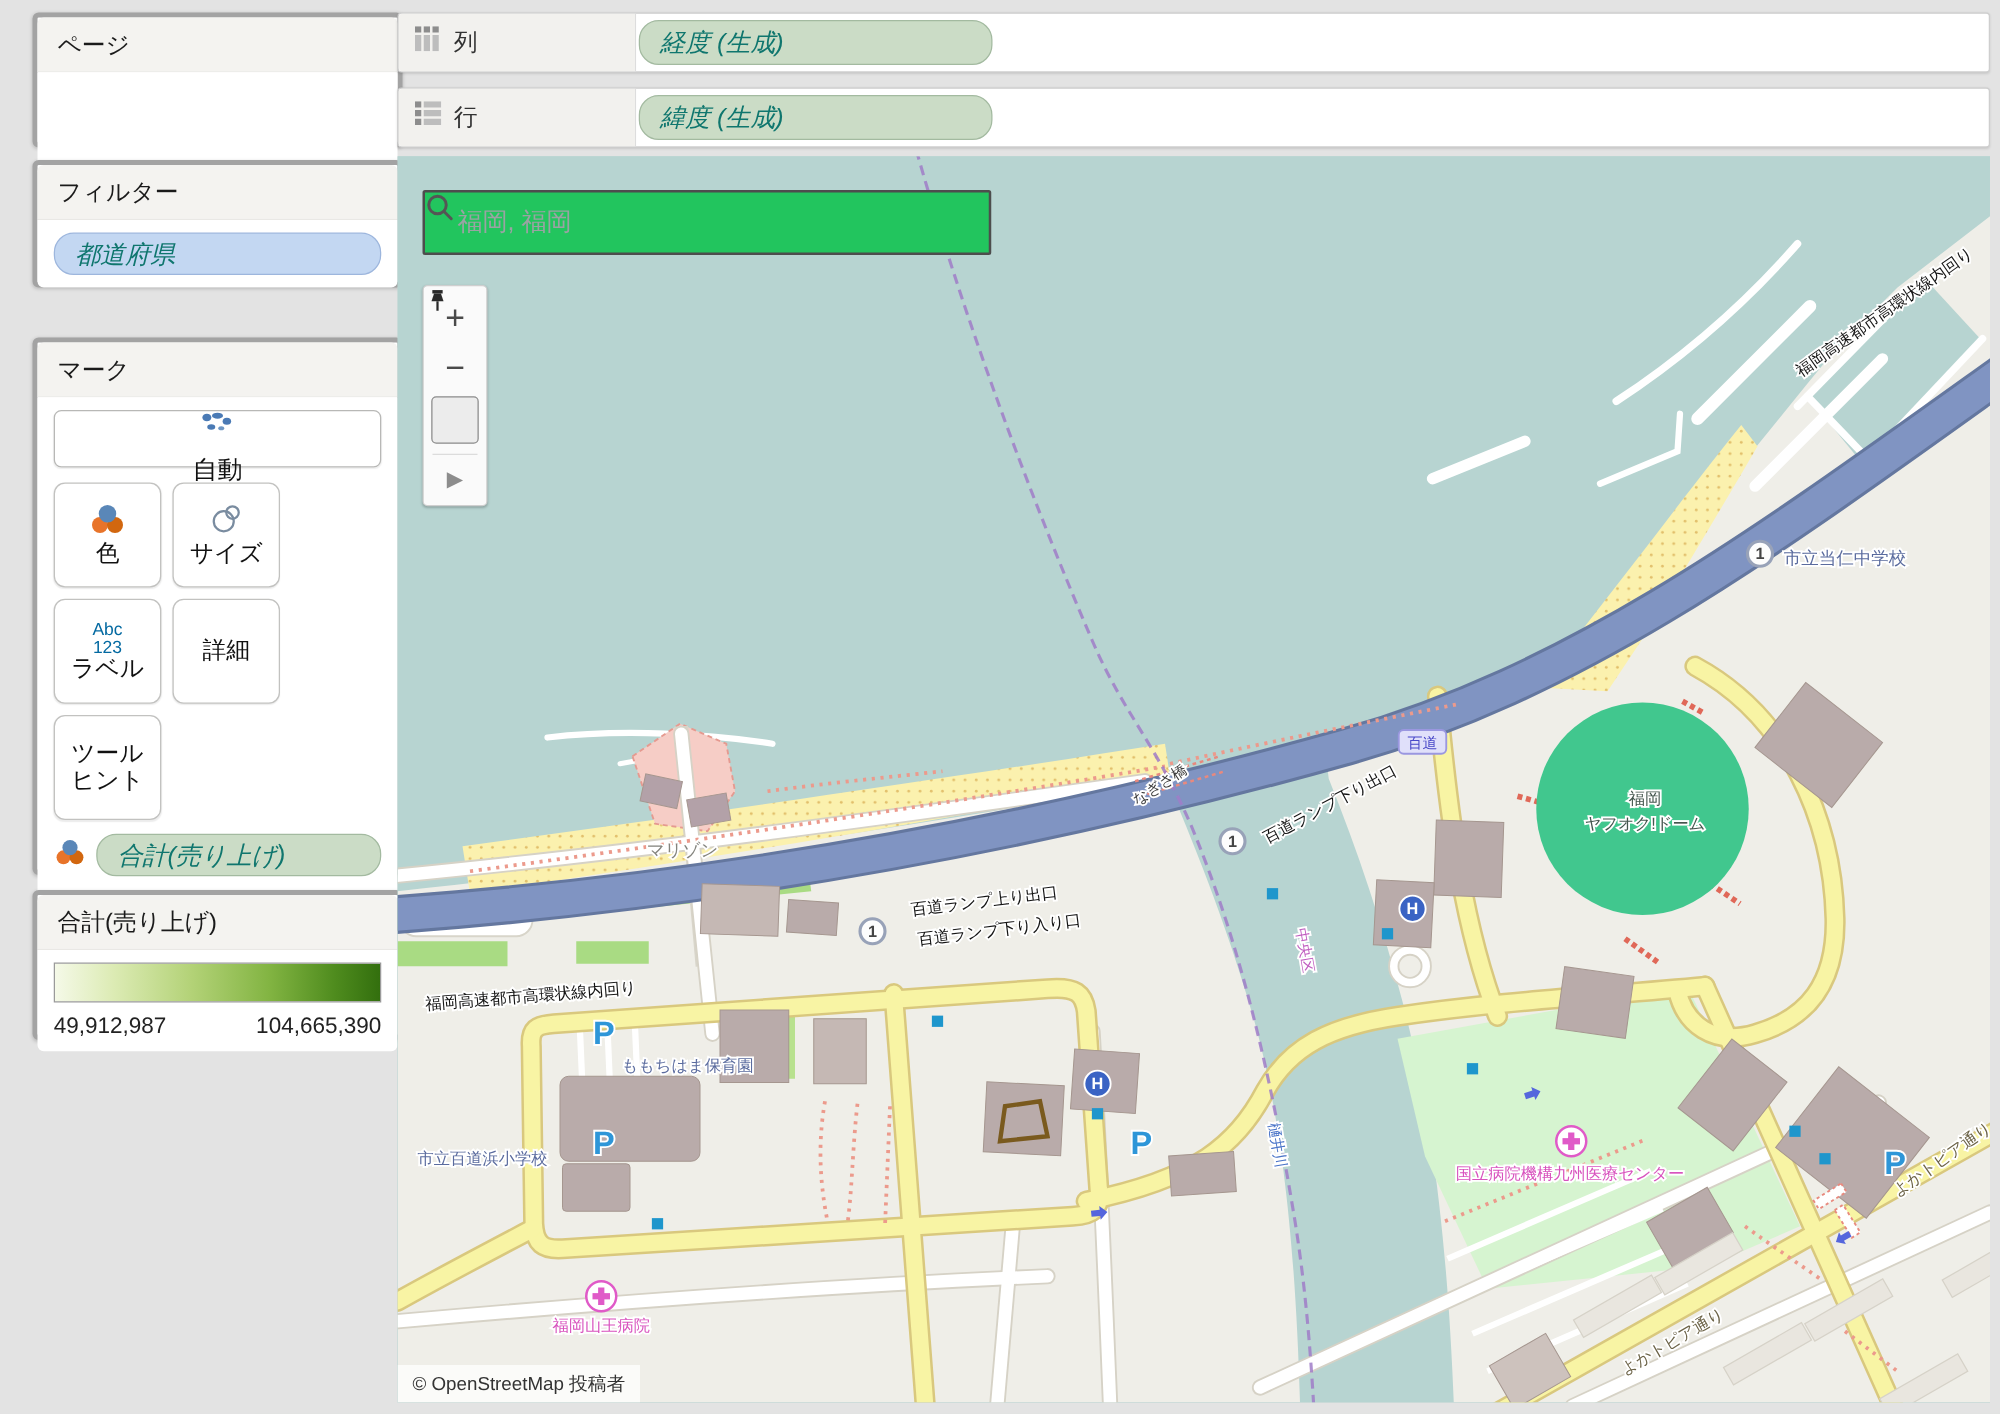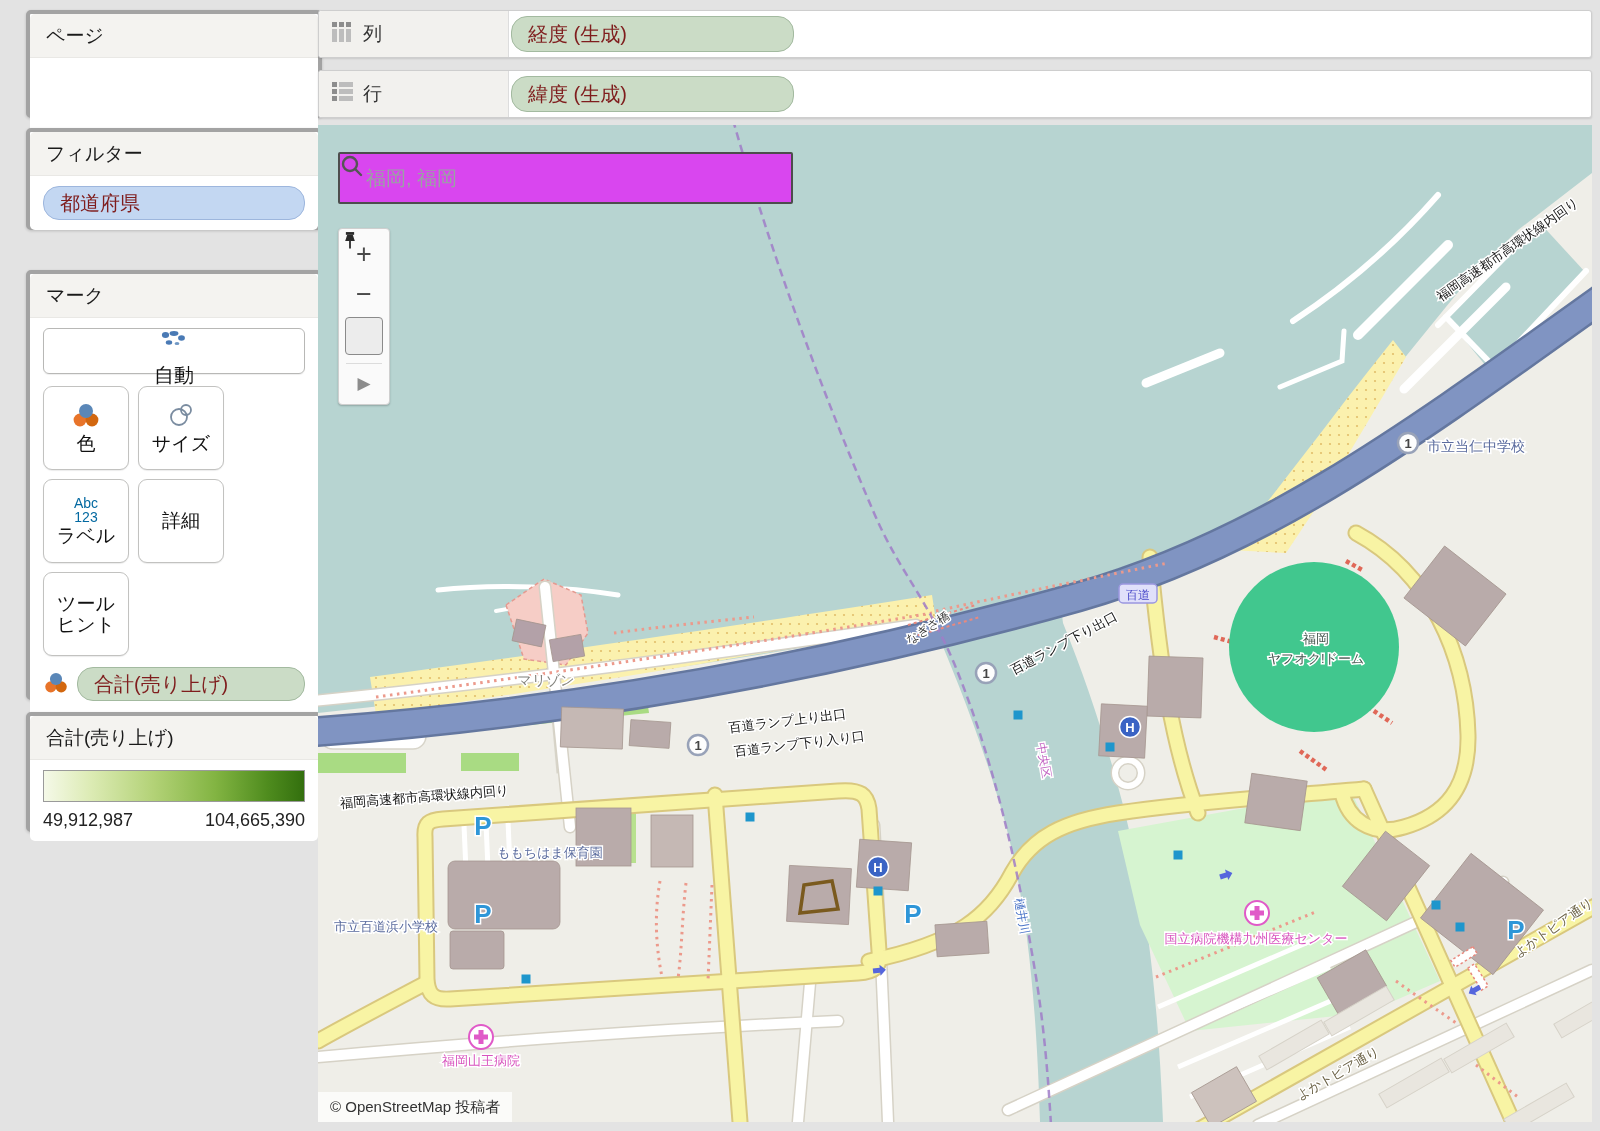--- a/index.html
+++ b/index.html
@@ -1,41 +1,41 @@
 <!DOCTYPE html>
 <html><head>
 <meta charset="utf-8">
 <style>
   html,body{margin:0;padding:0;background:#e3e3e3;font-family:"Liberation Sans",sans-serif;}
   #stage{position:relative;width:1600px;height:1131px;background:#e3e3e3;overflow:hidden;}
   .card{position:absolute;left:26px;width:296px;background:#fff;border:4px solid #a3a3a3;border-radius:5px;box-shadow:0 1px 3px rgba(0,0,0,.18);box-sizing:border-box;}
   .card-title{margin:0;padding:9px 16px 8px;font-size:19px;font-weight:400;color:#1a1a1a;background:#f4f3f0;border-bottom:1px solid #e9e8e5;border-radius:5px 5px 0 0;}
   .card-body{padding:10px 13px;background:#fff;border-radius:0 0 5px 5px;}
-  .pill{height:34px;border-radius:16px;display:flex;align-items:center;padding:0 16px;font-size:20px;color:#7f1d1d;box-sizing:border-box;}
+  .pill{height:34px;border-radius:16px;display:flex;align-items:center;padding:0 16px;font-size:20px;color:#0f766e;box-sizing:border-box;font-style:italic;}
   .pill-green{background:#cbdcc6;border:1px solid #a3baa0;}
   .pill-blue{background:#c3d7f2;border:1px solid #9db6dd;}
   
   .marktype{height:44px;border:1px solid #b8b8b6;border-radius:6px;display:flex;align-items:center;padding:0 12px;gap:10px;font-size:20px;color:#111;box-shadow:0 1px 1px rgba(0,0,0,.07);flex-direction:column;}
   .marktype .grow{flex:1;}
   .mbtn-grid{margin-top:12px;display:flex;flex-wrap:wrap;gap:9px;}
   .mbtn{width:86px;height:84px;background:#fff;border:1px solid #c2c2c0;border-radius:9px;display:flex;flex-direction:column;align-items:center;justify-content:center;font-size:19px;color:#111;box-shadow:0 1px 1px rgba(0,0,0,.08);text-align:center;line-height:1.12;box-sizing:border-box;padding:4px;}
   .enc-row{display:flex;align-items:center;margin-top:11px;gap:8px;}
   .enc-row .spacer{width:26px;flex:none;}
   .enc-row .pill{flex:1;}
   
   .grad{height:30px;border:1px solid #9a9a9a;background:linear-gradient(to right,#f5f9e8 0%,#dcebb4 18%,#b3d277 42%,#82b442 66%,#4f8c1e 86%,#336f0e 100%);}
   .grad-labels{display:flex;justify-content:space-between;font-size:18px;color:#222;margin-top:8px;gap:48px;}
   
   .shelf{position:absolute;left:318px;width:1274px;height:48px;background:#fff;border:1px solid #cecece;border-radius:3px;box-shadow:0 1px 2px rgba(0,0,0,.12);display:flex;align-items:center;box-sizing:border-box;}
   .shelf-label{width:190px;height:100%;display:flex;align-items:center;gap:10px;padding-left:13px;background:#f2f1ee;border-right:1px solid #ddd;border-radius:3px 0 0 3px;font-size:19px;color:#333;box-sizing:border-box;flex:none;}
   .shelf .pill{width:283px;height:36px;margin-left:2px;}
   
   #map{position:absolute;left:318px;top:125px;width:1274px;height:997px;background:#b7d4d1;overflow:hidden;}
   #map svg{position:absolute;inset:0;}
-  .searchbox{position:absolute;left:20px;top:27px;width:455px;height:52px;background:#d946ef;border:2px solid #4d4d4d;border-radius:2px;display:flex;align-items:center;padding:0 12px;gap:12px;box-sizing:border-box;}
+  .searchbox{position:absolute;left:20px;top:27px;width:455px;height:52px;background:#22c55e;border:2px solid #4d4d4d;border-radius:2px;display:flex;align-items:center;padding:0 12px;gap:12px;box-sizing:border-box;}
   .searchbox input{border:none;outline:none;font-size:20px;font-family:inherit;flex:1;color:#333;background:transparent;}
   .searchbox input::placeholder{color:#9aa3a3;}
   .zoomctl{position:absolute;left:20px;top:103px;width:50px;background:#fafafa;border:1px solid #cfcfcf;border-radius:4px;box-shadow:0 1px 2px rgba(0,0,0,.22);display:flex;flex-direction:column;align-items:center;padding:5px 0 4px;}
   .zbtn{width:38px;height:40px;display:flex;align-items:center;justify-content:center;font-size:27px;color:#4a4a4a;cursor:pointer;}
   .pinbtn{width:36px;height:36px;background:#ececec;border:1px solid #8a8a8a;border-radius:4px;display:flex;align-items:center;justify-content:center;margin:3px 0 2px;}
   .zdivider{width:36px;height:1px;background:#dcdcdc;margin:6px 0 2px;}
   .playbtn{width:38px;height:34px;display:flex;align-items:center;justify-content:center;font-size:17px;color:#8c8c8c;}
   .attribution{position:absolute;left:0;bottom:0;height:30px;padding:0 12px;background:rgba(255,255,255,.74);display:flex;align-items:center;font-size:15px;color:#333;}
   .maplabel{font-family:"Liberation Sans",sans-serif;}
 </style>

